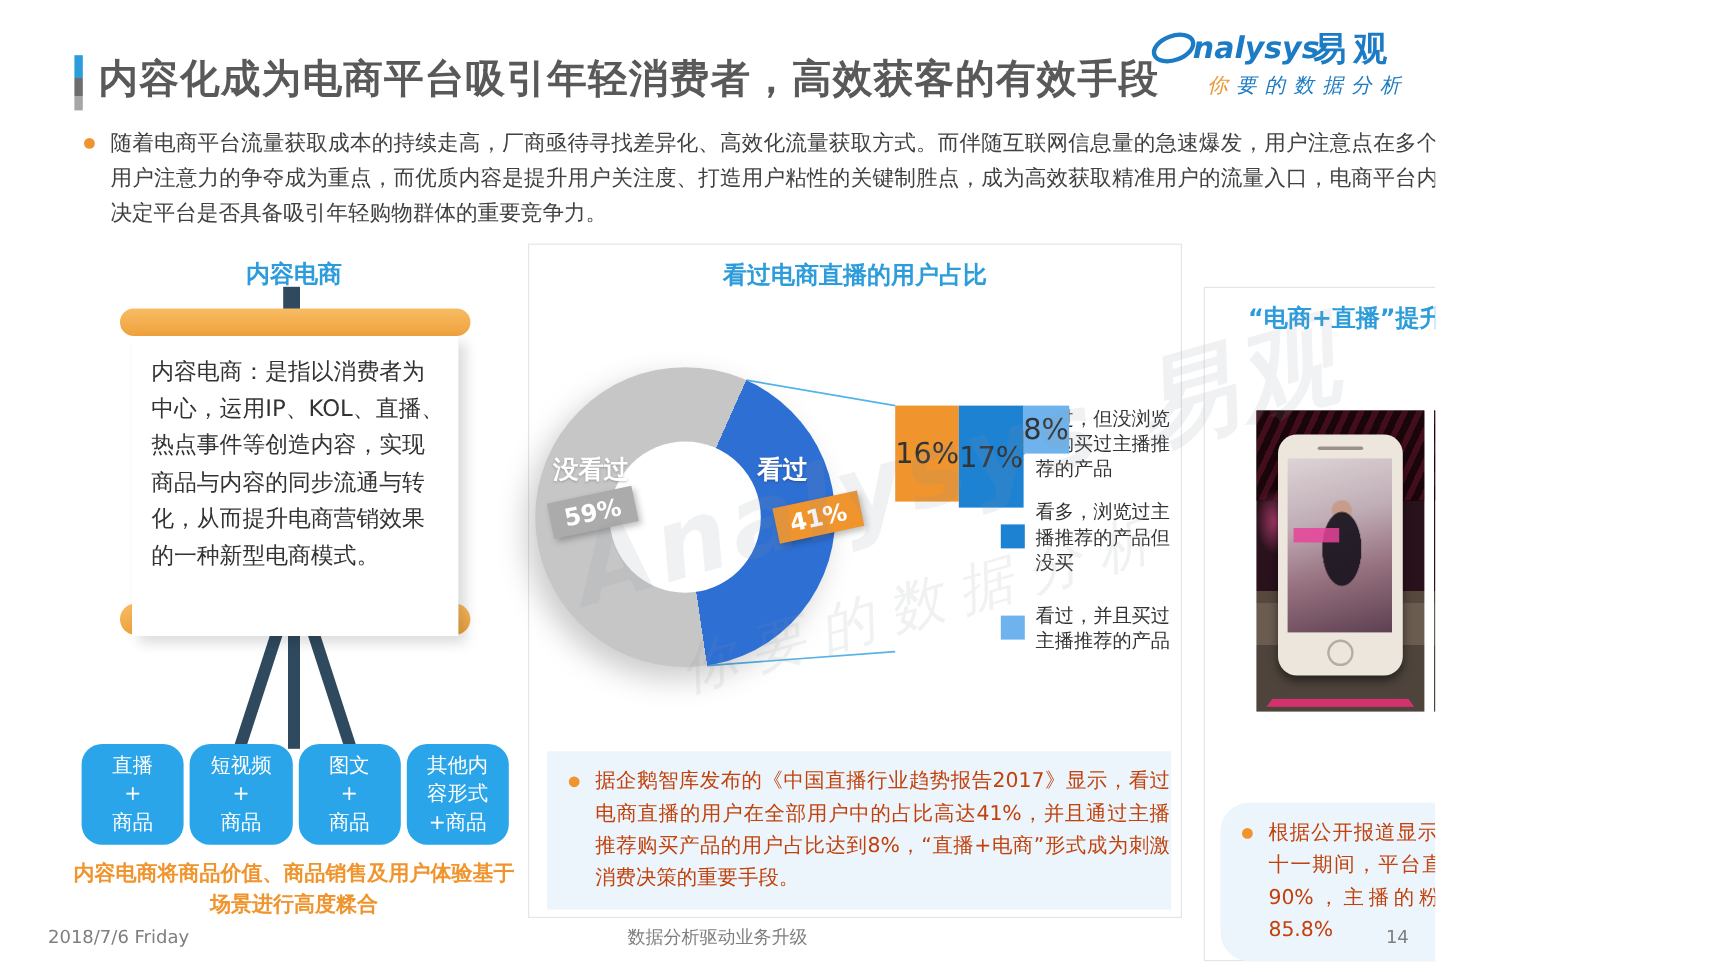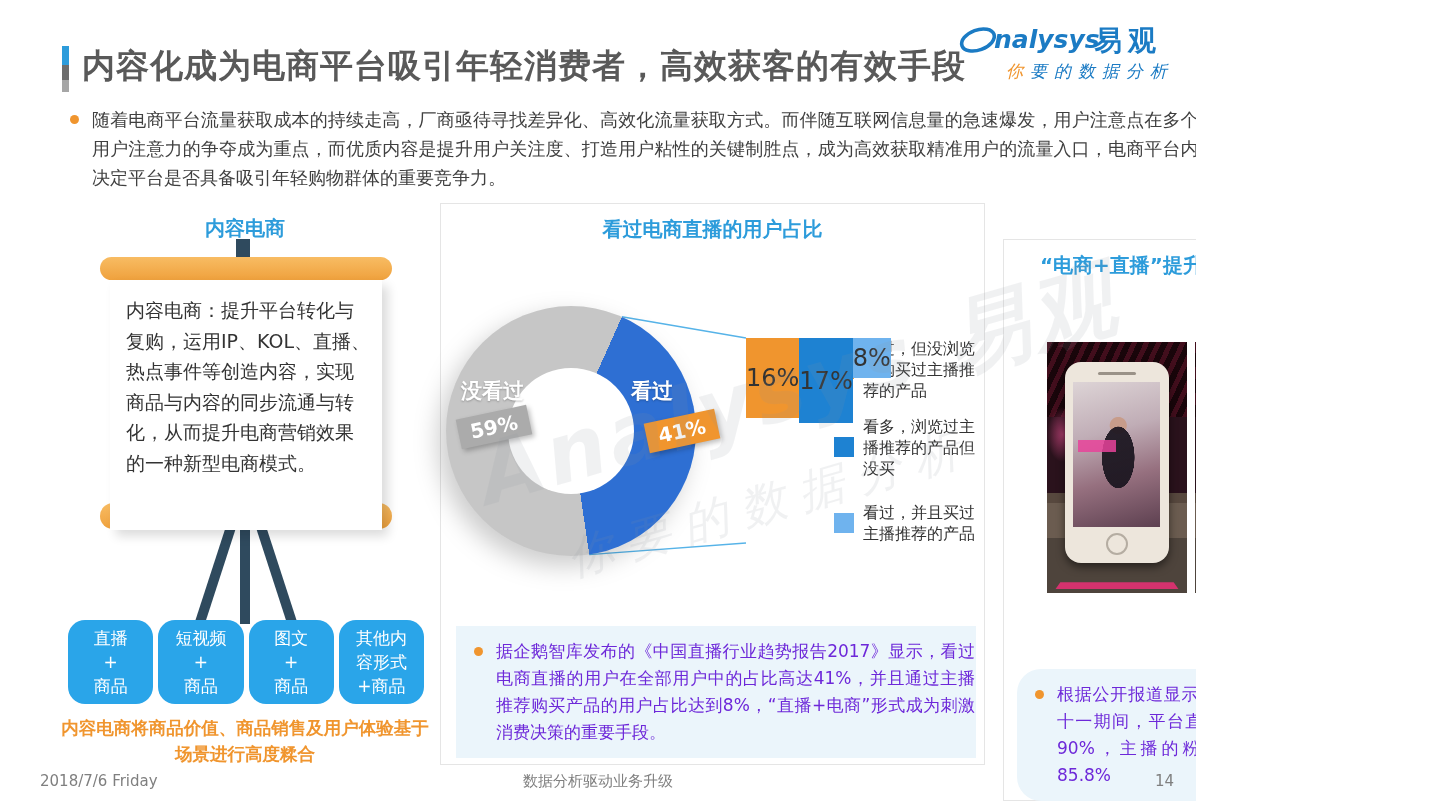--- a/index.html
+++ b/index.html
@@ -61,21 +61,21 @@
   .badge-orange { left:205px; top:212px; background:var(--orange,#F0952E); }
   .connectors { position:absolute; left:0; top:0; z-index:1; pointer-events:none; }
   .stacked-bar { position:absolute; left:305px; top:134px; width:82px; display:flex; flex-direction:row; z-index:2; }
   .bar-seg { display:flex; align-items:center; justify-content:center; font-size:24px; color:#333; }
   .legend-item { position:absolute; left:393px; width:150px; display:flex; align-items:center; }
   .legend-sq { width:20px; height:20px; margin-right:9px; flex:none; }
   .legend-txt { font-size:16px; line-height:21px; color:#333; }
   .note-box { position:absolute; background:var(--note_bg,#EBF5FB); }
   .note-box .dot { position:absolute; left:18px; top:21px; width:9px; height:9px; border-radius:50%;
     background:var(--orange,#F0952E); }
-  .note-box .txt { padding:12px 1px 12px 40px; font-size:17px; line-height:27px; color:#6d28d9; text-align:justify; }
+  .note-box .txt { padding:12px 1px 12px 40px; font-size:17px; line-height:27px; color:#c2410c; text-align:justify; }
   .mid-note { left:15px; top:422px; width:520px; min-height:130px; }
   
   .right-card { left:1003px; width:377px;margin-top:36px; }
   .right-note { left:13px; top:429px; width:351px; min-height:120px;border-radius:24px; }
   .photo { position:absolute; top:102px; height:251px; overflow:hidden; background:
     linear-gradient(180deg,#14080d 0 30%, #2a121c 30% 60%, #57483e 60% 64%, #6b5c50 64% 78%, #4e443c 78% 100%); }
   .photo-1 { left:43px; width:140px; }
   .photo-2 { left:191px; width:146px; }
   .ceiling { position:absolute; left:0; top:0; right:0; height:30%;
     background:repeating-linear-gradient(115deg,#4a0f1f 0 5px, #1a050a 5px 11px); opacity:.85; }
@@ -128,21 +128,21 @@
     <span class="dot"></span>
     <p class="txt">随着电商平台流量获取成本的持续走高，厂商亟待寻找差异化、高效化流量获取方式。而伴随互联网信息量的急速爆发，用户注意点在多个碎片化入口中分散，对用户注意力的争夺成为重点，而优质内容是提升用户关注度、打造用户粘性的关键制胜点，成为高效获取精准用户的流量入口，电商平台内容生态的完善与否成为决定平台是否具备吸引年轻购物群体的重要竞争力。</p>
   </div>
 
   <div class="left-col">
     <div class="col-header">内容电商</div>
     <div class="peg"></div>
     <div class="bar-top"></div>
     <div class="bar-bottom"></div>
     <div class="board"></div>
-    <div class="board-text">内容电商：提升平台转化与复购，运用IP、KOL、直播、热点事件等创造内容，实现商品与内容的同步流通与转化，从而提升电商营销效果的一种新型电商模式。</div>
+    <div class="board-text">内容电商：是指以消费者为中心，运用IP、KOL、直播、热点事件等创造内容，实现商品与内容的同步流通与转化，从而提升电商营销效果的一种新型电商模式。</div>
     <div class="leg leg-center"></div>
     <div class="leg leg-left"></div>
     <div class="leg leg-right"></div>
     <div class="format-boxes">
       <div class="format-box">直播
 +
 商品</div>
       <div class="format-box">短视频
 +
 商品</div>

